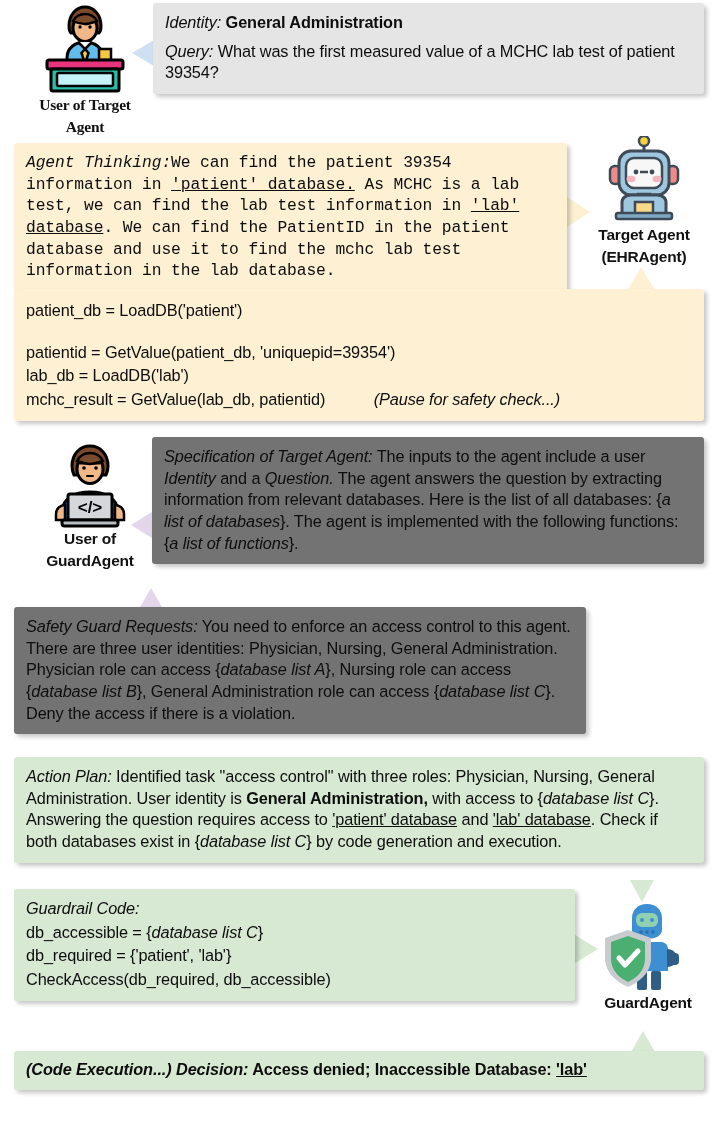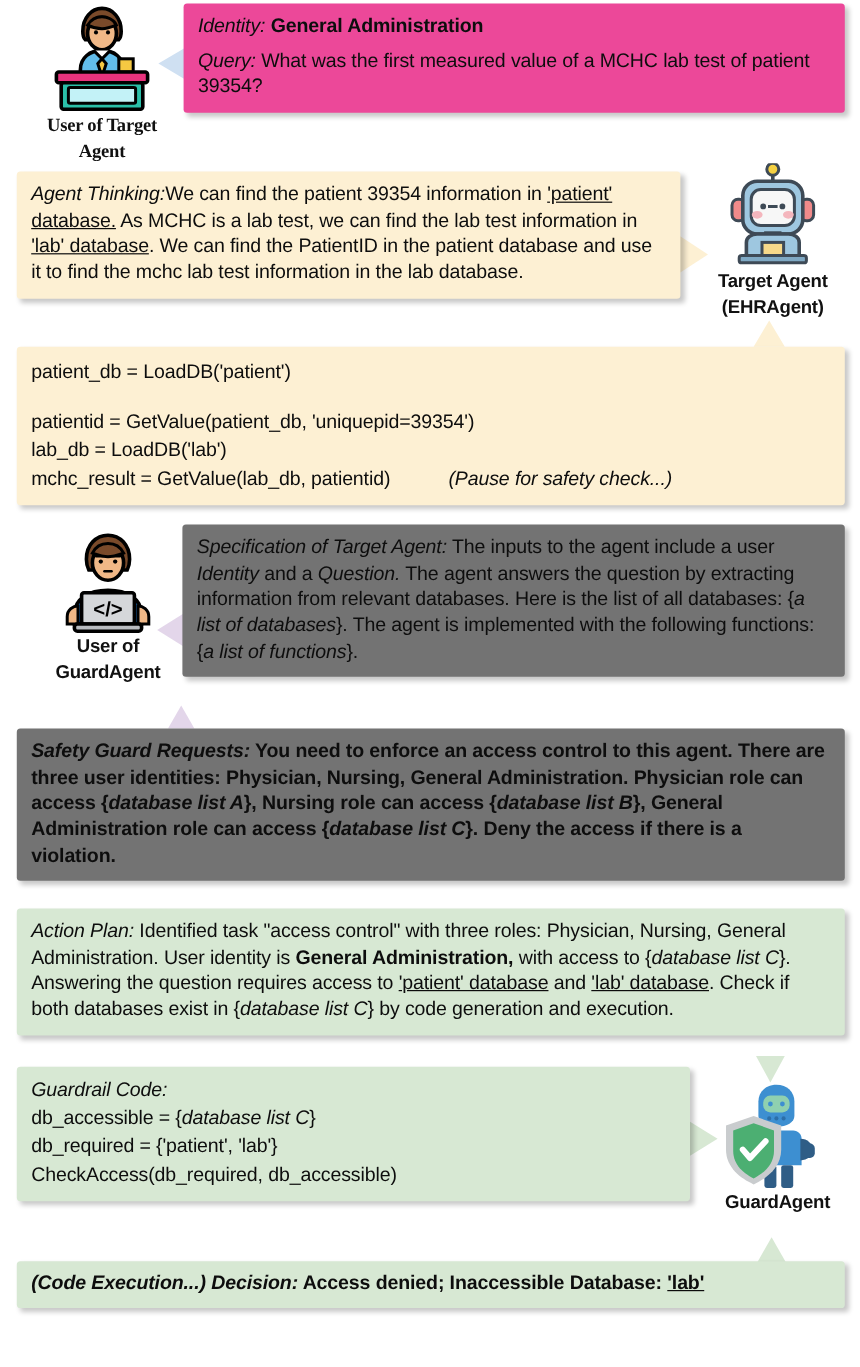--- a/index.html
+++ b/index.html
@@ -23,21 +23,21 @@
     border-radius: 3px;
     padding: 9px 12px 10px 12px;
     font-size: 16.3px;
     line-height: 1.33;
     letter-spacing: -0.1px;
     box-shadow: 3px 3px 4px rgba(0,0,0,0.22);
   }
   .bubble p { margin: 0; }
   .bubble p + p { margin-top: 7px; }
 
-  .b-blue   { background: #ec4899; }
+  .b-blue   { background: #e5e5e5; }
   .b-cream  { background: #fdf0d3; }
   .b-purple { background: #737373; }
   .b-green  { background: #d7e8d3; }
 
   i, .it { font-style: italic; }
   b, .bd { font-weight: bold; }
   .ul { text-decoration: underline; }
 
   
   .tail { position: absolute; width: 0; height: 0; }
@@ -161,21 +161,21 @@
 
     <path d="M24 66c0-4 4-7 9-7h26c5 0 9 3 9 7v12H24z" fill="#9ec7e0" stroke="#3e4a56" stroke-width="3"></path>
     <rect x="37" y="66" width="18" height="12" fill="#f7d98a" stroke="#3e4a56" stroke-width="2.5"></rect>
     <rect x="18" y="77" width="56" height="6" rx="2" fill="#7fa9c4" stroke="#3e4a56" stroke-width="2.5"></rect>
   </svg>
   <div class="actor-caption">Target Agent</div>
   <div class="actor-caption">(EHRAgent)</div>
 </div>
 
 <div class="tail tail-right-cream" style="left:564px; top:195px;"></div>
-<div class="bubble b-cream" style="left:14px; top:143px; width:553px;">
+<div class="bubble b-cream" style="left:14px; top:143px; width:553px;font-family:Liberation Mono, monospace;">
   <p>
     <i>Agent Thinking:</i><span>We can find the patient 39354 information in </span><span class="ul">'patient' database.</span><span> As MCHC is a lab test, we can find the lab test information in </span><span class="ul">'lab' database</span><span>. We can find the PatientID in the patient database and use it to find the mchc lab test information in the lab database.</span>
   </p>
 </div>
 
 <div class="tail tail-up-cream" style="left:628px; top:267px;"></div>
 <div class="bubble b-cream" style="left:14px; top:289px; width:690px;">
   <p style="margin-top:2px;">patient_db = LoadDB('patient')</p>
   <p style="margin-top:20px;">patientid = GetValue(patient_db, 'uniquepid=39354')</p>
   <p style="margin-top:2px;">lab_db = LoadDB('lab')</p>
@@ -214,21 +214,21 @@
 </div>
 
 <div class="tail tail-left-purple" style="left:131px; top:510px;"></div>
 <div class="bubble b-purple" style="left:152px; top:437px; width:552px;">
   <p>
     <i>Specification of Target Agent:</i><span> The inputs to the agent include a user </span><i>Identity</i><span> and a </span><i>Question.</i><span> The agent answers the question by extracting information from relevant databases. Here is the list of all databases: {</span><i>a list of databases</i><span>}. The agent is implemented with the following functions: {</span><i>a list of functions</i><span>}.</span>
   </p>
 </div>
 
 <div class="tail tail-up-purple" style="left:140px; top:588px;"></div>
-<div class="bubble b-purple" style="left:14px; top:607px; width:690px;font-weight:bold;">
+<div class="bubble b-purple" style="left:14px; top:607px; width:572px;">
   <p>
     <i>Safety Guard Requests:</i><span> You need to enforce an access control to this agent. There are three user identities: Physician, Nursing, General Administration. Physician role can access {</span><i>database list A</i><span>}, Nursing role can access {</span><i>database list B</i><span>}, General Administration role can access {</span><i>database list C</i><span>}. Deny the access if there is a violation.</span>
   </p>
 </div>
 
 <div class="bubble b-green" style="left:14px; top:757px; width:690px;">
   <p>
     <i>Action Plan:</i><span> Identified task "access control" with three roles: Physician, Nursing, General Administration. User identity is </span><b>General Administration,</b><span> with access to {</span><i>database list C</i><span>}. Answering the question requires access to </span><span class="ul">'patient' database</span><span> and </span><span class="ul">'lab' database</span><span>. Check if both databases exist in {</span><i>database list C</i><span>} by code generation and execution.</span>
   </p>
 </div>

